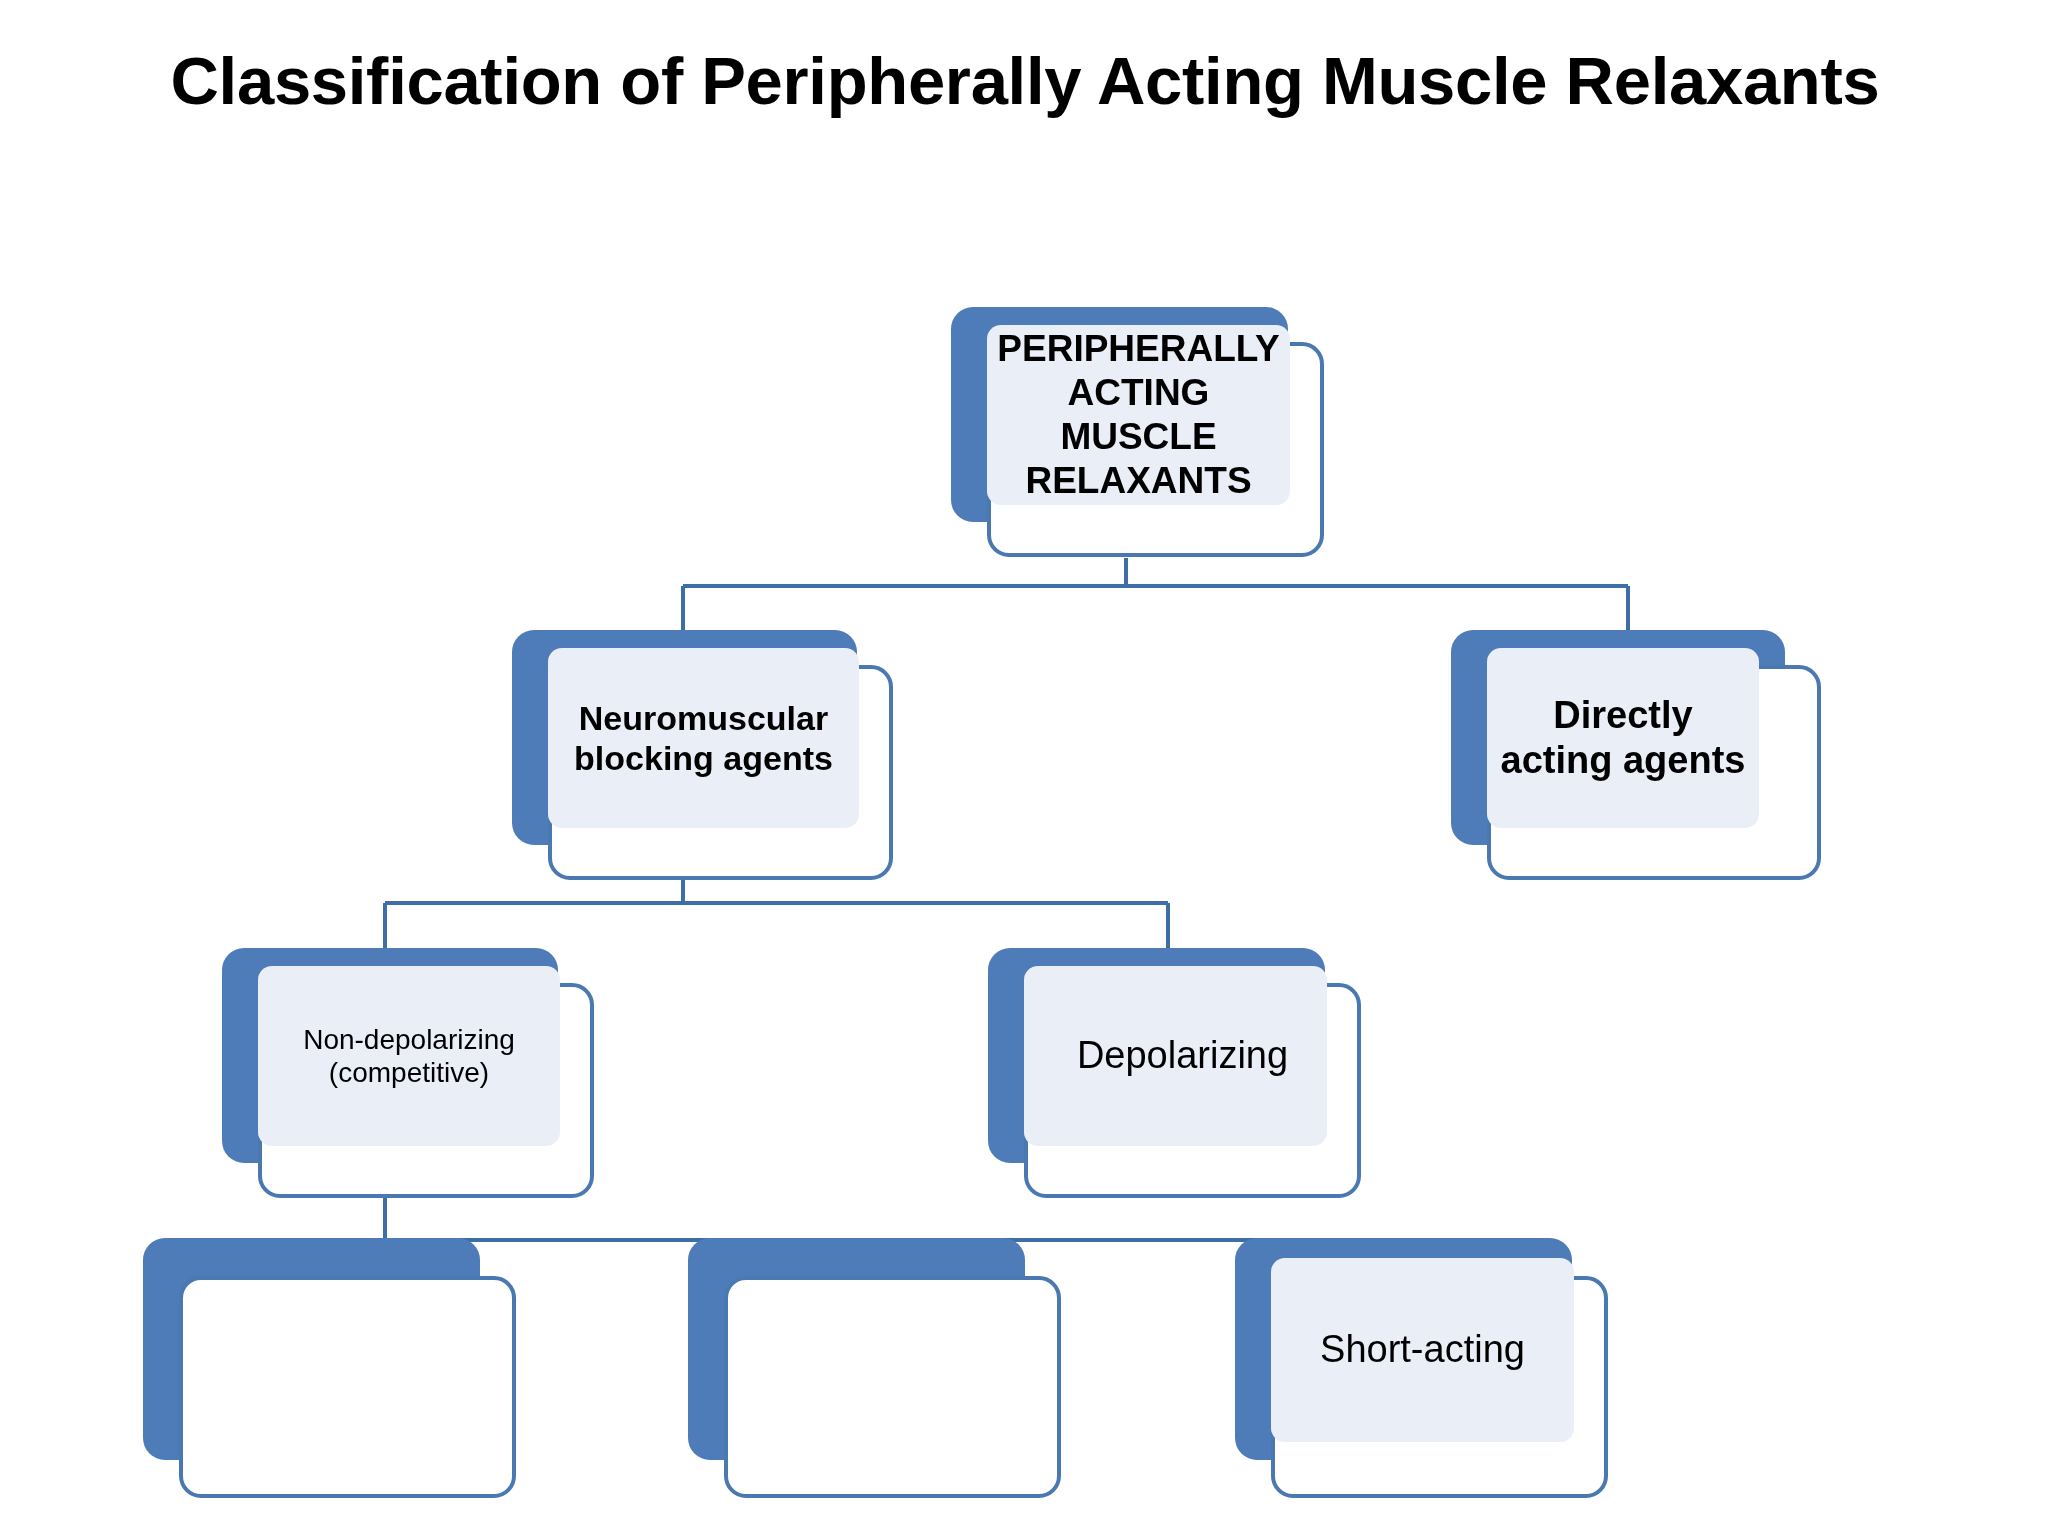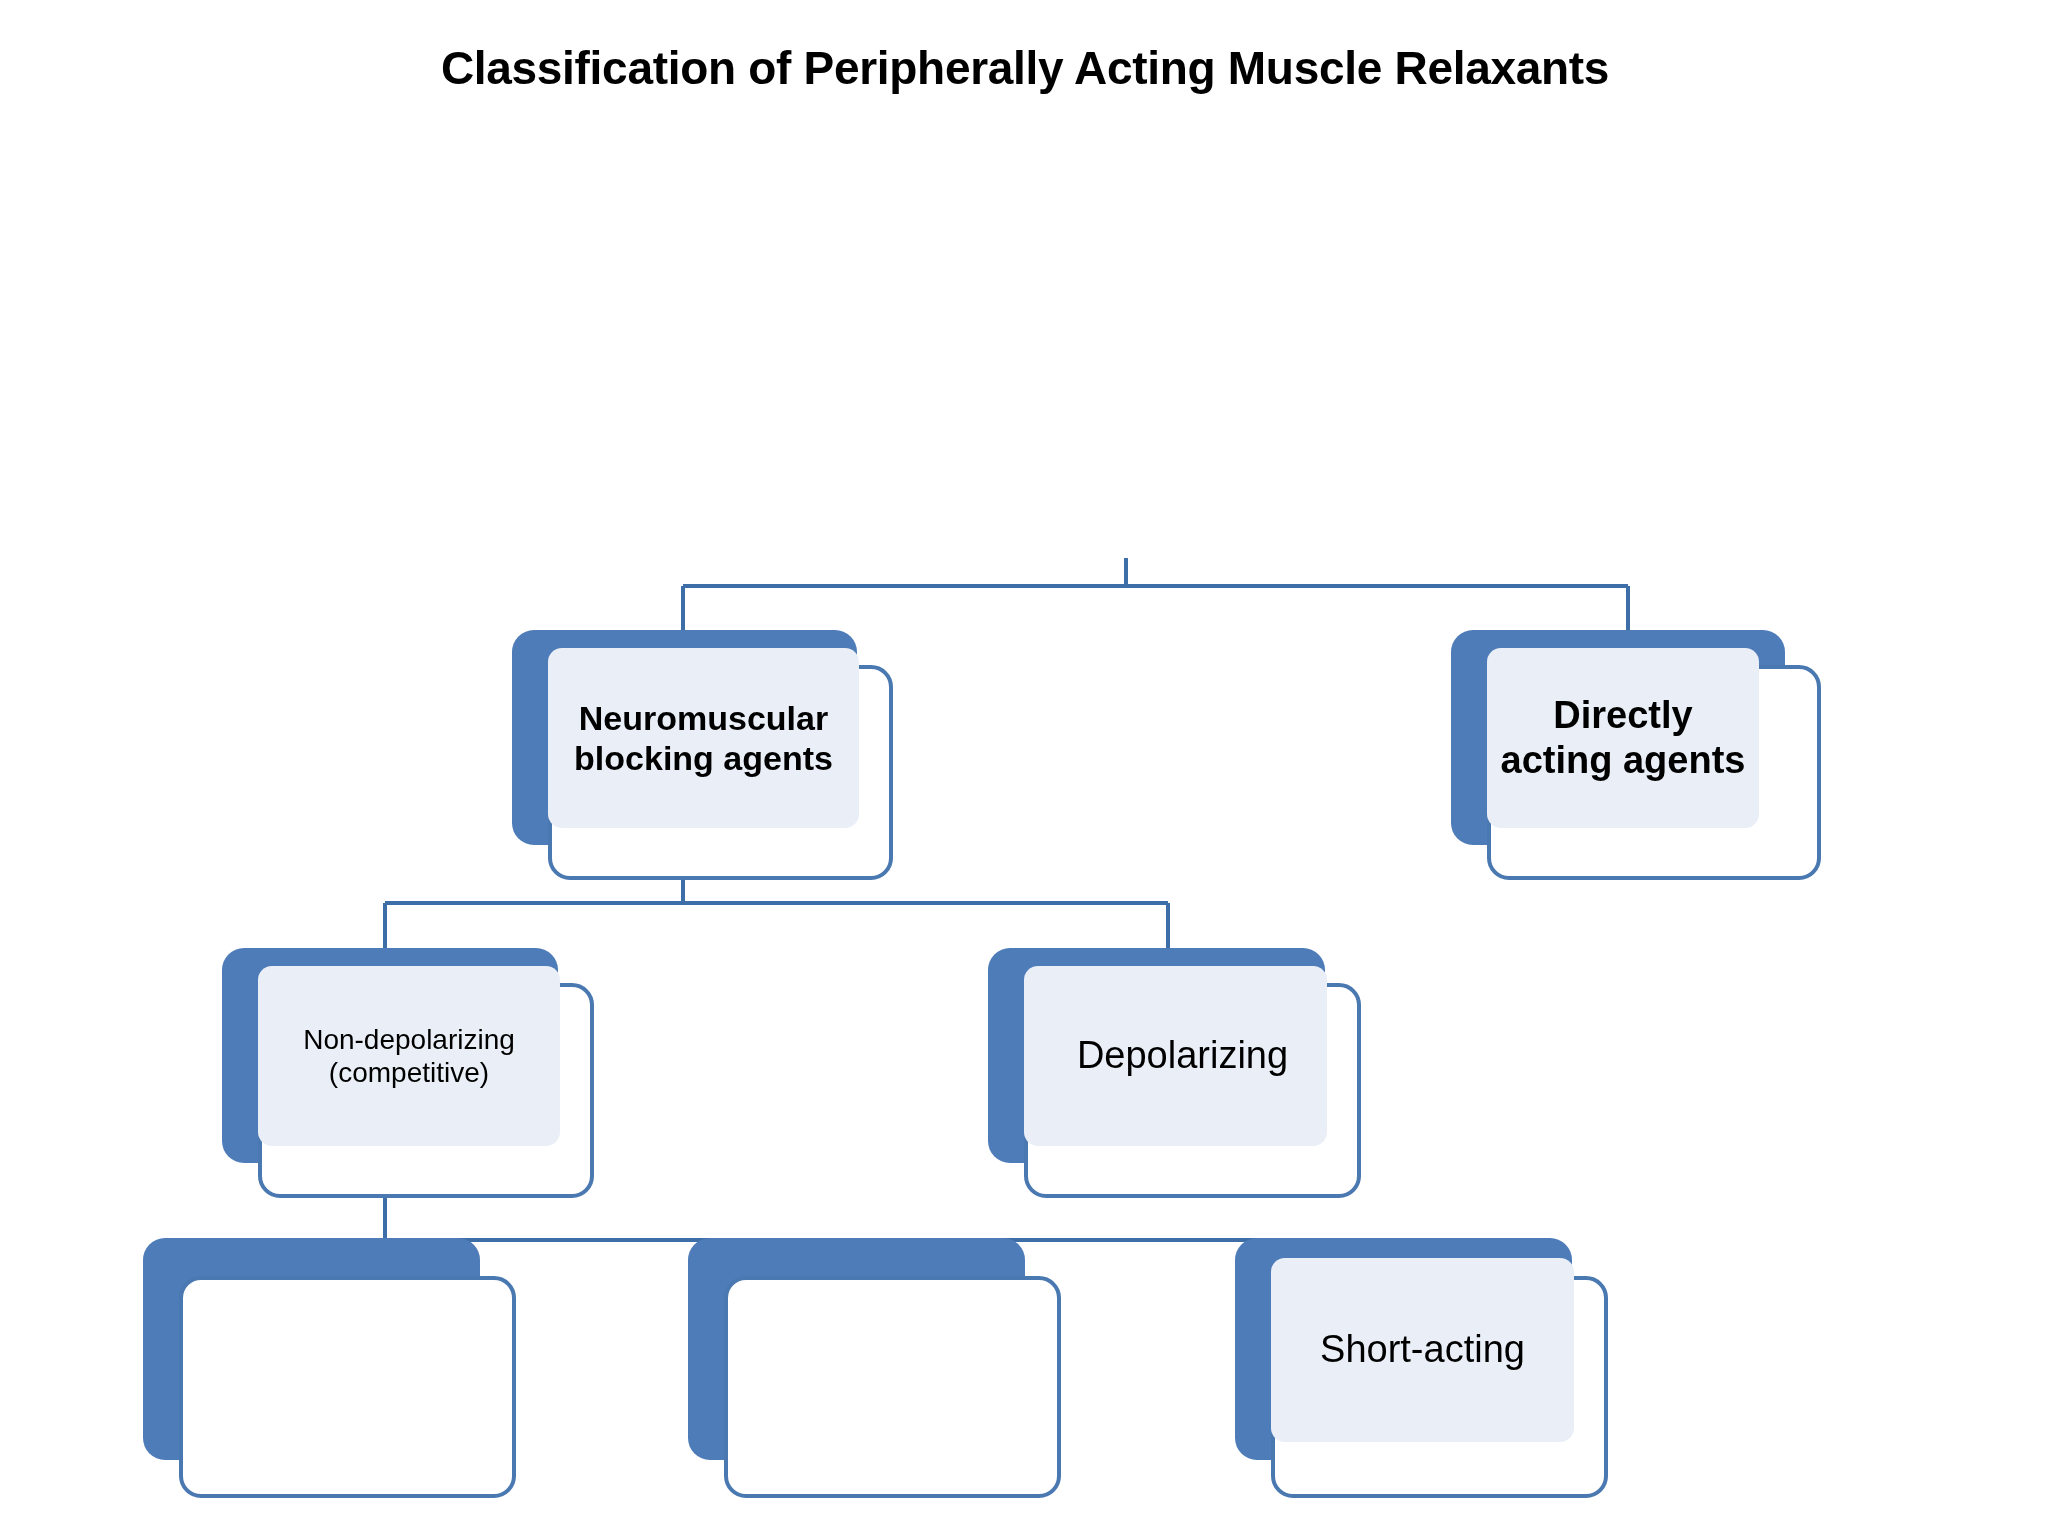--- a/index.html
+++ b/index.html
@@ -20,21 +20,21 @@
     background: #ffffff;
   }
 
   
   #title {
     position: absolute;
     left: 170px;
     top: 40px;
     width: 1710px;
     text-align: center;
-    font-size: 46px;
+    font-size: 67px;
     font-weight: bold;
     line-height: 1.22;
     color: #000000;
     letter-spacing: -0.3px;
   }
 
   
   #connectors {
     position: absolute;
     left: 0;
@@ -94,20 +94,27 @@
     <g fill="none" stroke="#3e6ea8" stroke-width="4" stroke-linecap="butt">
 
       <path d="M 1126 558 L 1126 586 M 683 586 L 1628 586 M 683 586 L 683 632 M 1628 586 L 1628 632"></path>
 
       <path d="M 683 876 L 683 903 M 385 903 L 1168 903 M 385 903 L 385 950 M 1168 903 L 1168 950"></path>
 
       <path d="M 385 1196 L 385 1240 M 305 1240 L 1400 1240 M 305 1240 L 305 1280 M 852 1240 L 852 1280 M 1400 1240 L 1400 1280"></path>
     </g>
   </svg>
 
+  <div class="node lvl-bold" style="left:951px; top:307px; width:340px; height:250px;">
+    <div class="back" style="width:337px; height:215px;"></div>
+    <div class="front" style="left:36px; top:35px; width:337px; height:215px;"></div>
+    <div class="plate" style="left:36px; top:18px; width:303px; height:180px;">
+      <span class="label" style="font-size:37px;">PERIPHERALLY ACTING MUSCLE RELAXANTS</span>
+    </div>
+  </div>
 
   <div class="node lvl-bold" style="left:512px; top:630px; width:400px; height:250px;">
     <div class="back" style="width:345px; height:215px;"></div>
     <div class="front" style="left:36px; top:35px; width:345px; height:215px;"></div>
     <div class="plate" style="left:36px; top:18px; width:311px; height:180px;">
       <span class="label" style="font-size:34px;">Neuromuscular blocking agents</span>
     </div>
   </div>
 
   <div class="node lvl-bold" style="left:1451px; top:630px; width:400px; height:250px;">

